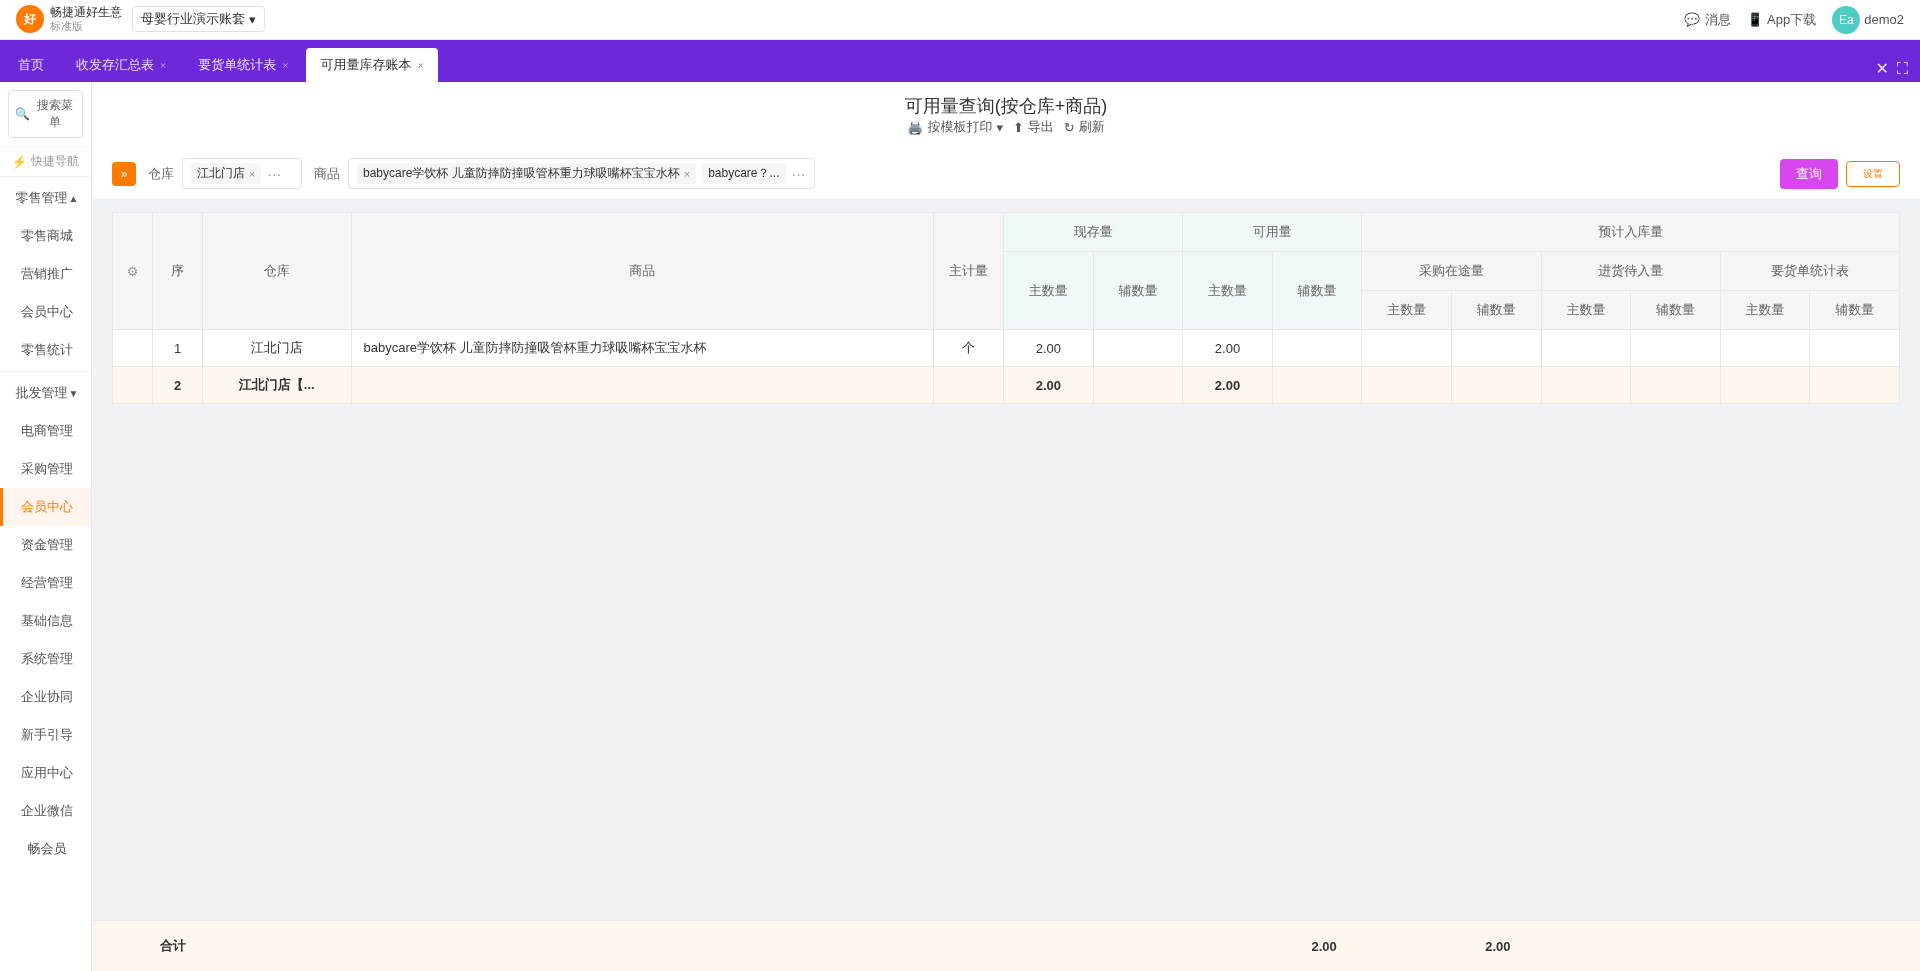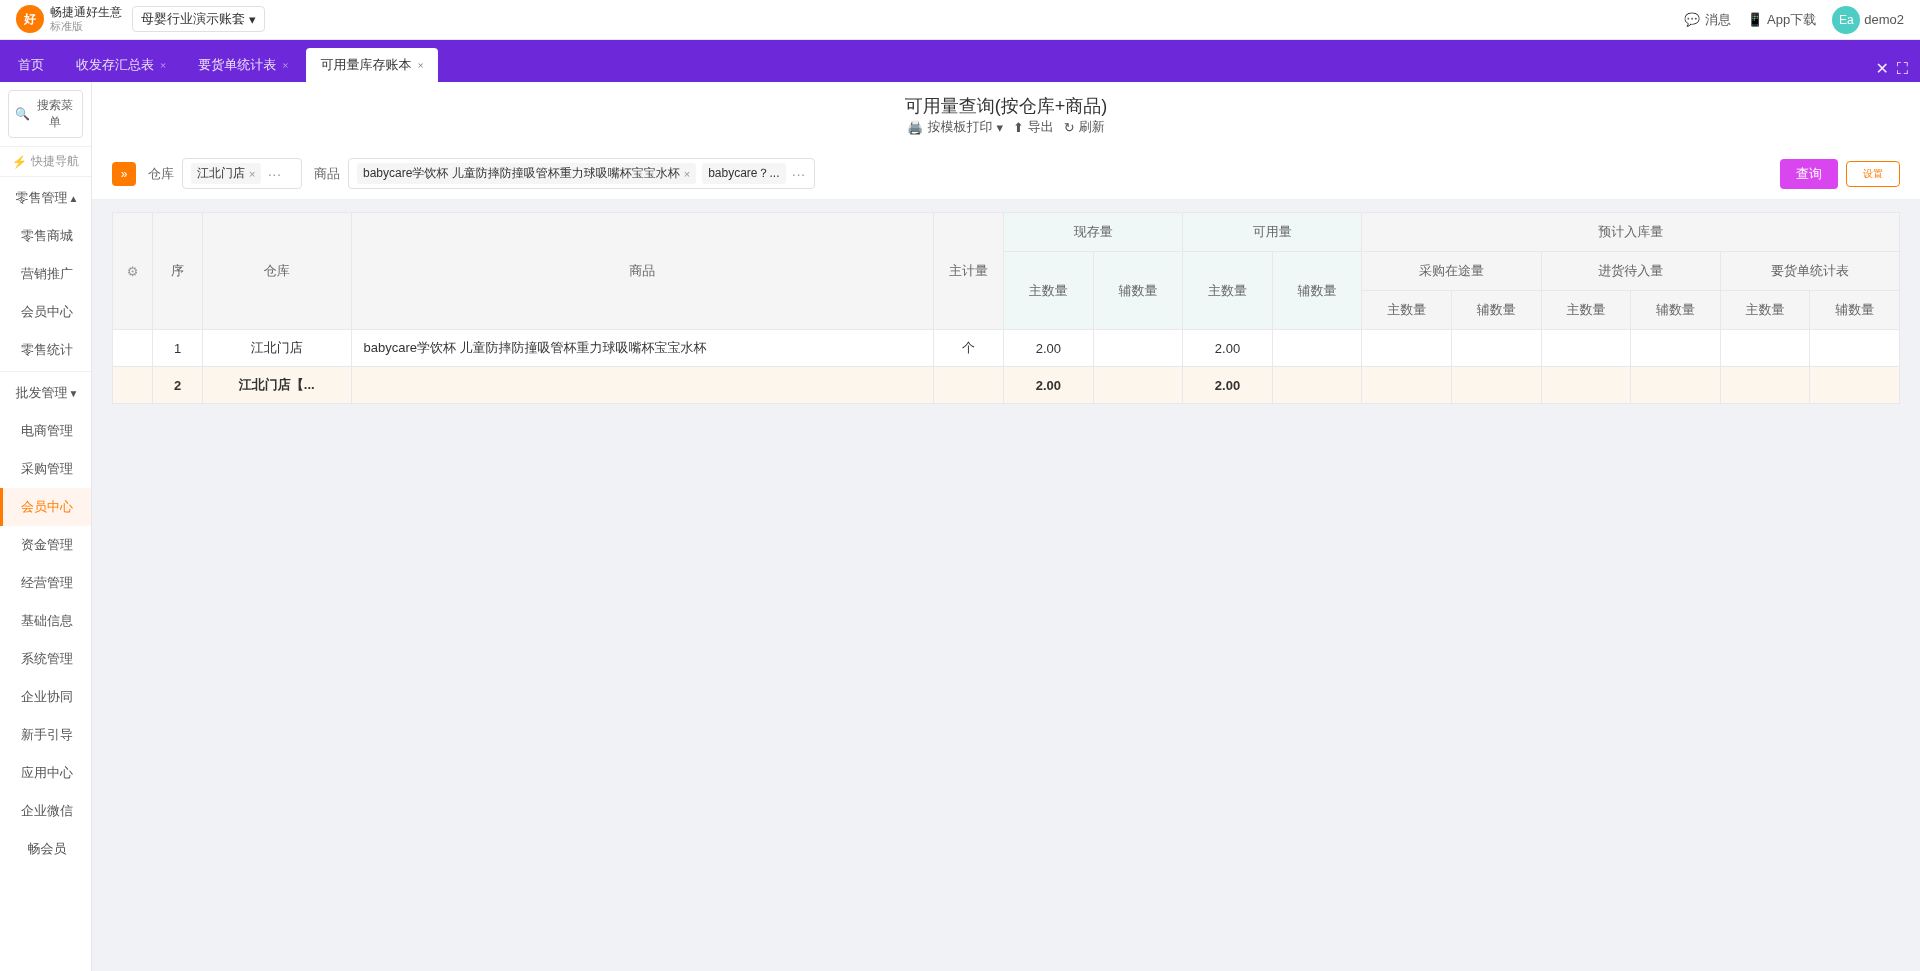--- a/index.html
+++ b/index.html
@@ -332,15 +332,38 @@
             <td></td>
             <td></td>
             <td></td>
             <td></td>
             <td></td>
           </tr>
         </tbody>
       </table>
     </div>
 
+    <div class="footer-total">
+      <table class="footer-table">
+        <tbody>
+            <tr>
+          <td style="width:40px;"></td>
+          <td style="width:50px; text-align:left;">合计</td>
+          <td style="width:80px;"></td>
+          <td style="min-width:300px;"></td>
+          <td style="width:70px;"></td>
+          <td>2.00</td>
+          <td></td>
+          <td>2.00</td>
+          <td></td>
+          <td></td>
+          <td></td>
+          <td></td>
+          <td></td>
+          <td></td>
+          <td></td>
+        </tr>
+      </tbody>
+        </table>
+    </div>
 
   </div>
 </div>
 
 </body></html>

